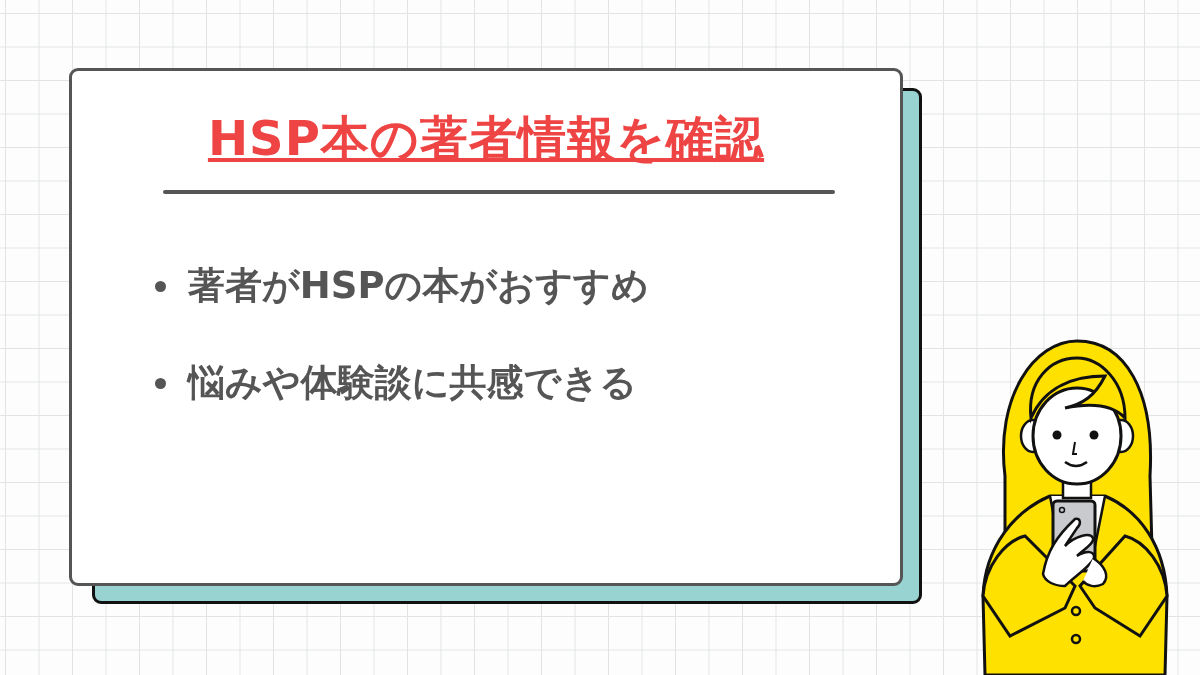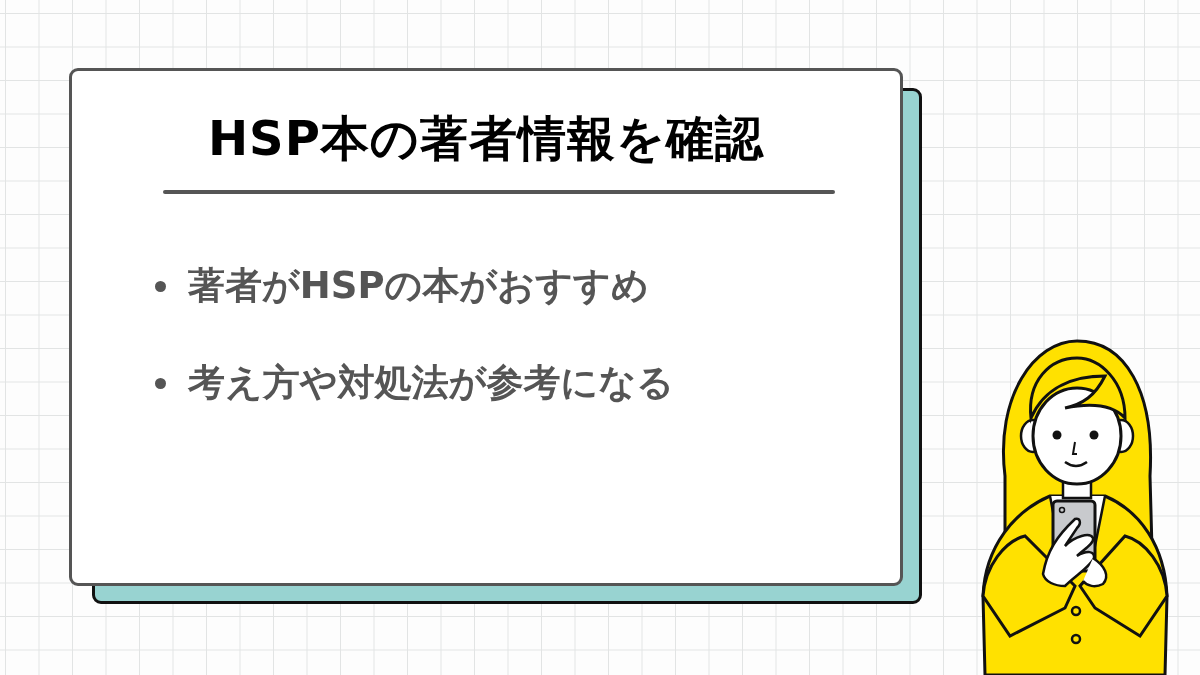--- a/index.html
+++ b/index.html
@@ -16,21 +16,21 @@
   .shadow-card {
     position:absolute; left:92px; top:88px; width:830px; height:516px;
     background:#98d3d1; border:3px solid #111; border-radius:9px; box-sizing:border-box;
   }
   .card {
     position:absolute; left:69px; top:68px; width:834px; height:518px;
     background:#ffffff; border:3px solid #555555; border-radius:9px; box-sizing:border-box;
   }
   .title {
     position:absolute; left:0; right:0; top:36px; text-align:center;
-    font-size:48px; font-weight:bold; color:#000000; letter-spacing:1px;
+    font-size:48px; font-weight:bold; color:#ef4444; letter-spacing:1px;text-decoration:underline;
   }
   .title-rule {
     position:absolute; left:91px; width:672px; top:119px; height:4px;
     background:#555555; border-radius:2px;
   }
   .bullets { position:absolute; left:76px; top:178px; list-style:none; margin:7px; padding:0; }
   .bullet {
     display:flex; align-items:center; height:60px; margin-bottom:37px;
     font-size:37px; font-weight:bold; color:#555555;
   }
@@ -45,21 +45,21 @@
 <div class="card">
   <div class="title">HSP本の著者情報を確認</div>
   <div class="title-rule"></div>
   <ul class="bullets">
     <li class="bullet">
       <span class="dot"></span>
       <span>著者がHSPの本がおすすめ</span>
     </li>
     <li class="bullet">
       <span class="dot"></span>
-      <span>考え方や対処法が参考になる</span>
+      <span>悩みや体験談に共感できる</span>
     </li>
   </ul>
 </div>
 
 <svg class="illustration" viewBox="0 0 220 339">
 
   <path d="M40 140 C30 60 70 5 112 5 C160 5 190 55 185 140 L188 250 L40 250 Z" fill="#ffe100" stroke="#111" stroke-width="3"></path>
 
   <path d="M20 339 L18 260 C20 210 50 175 85 160 L140 160 C175 175 200 210 202 260 L200 339 Z" fill="#ffe100" stroke="#111" stroke-width="3"></path>
 

